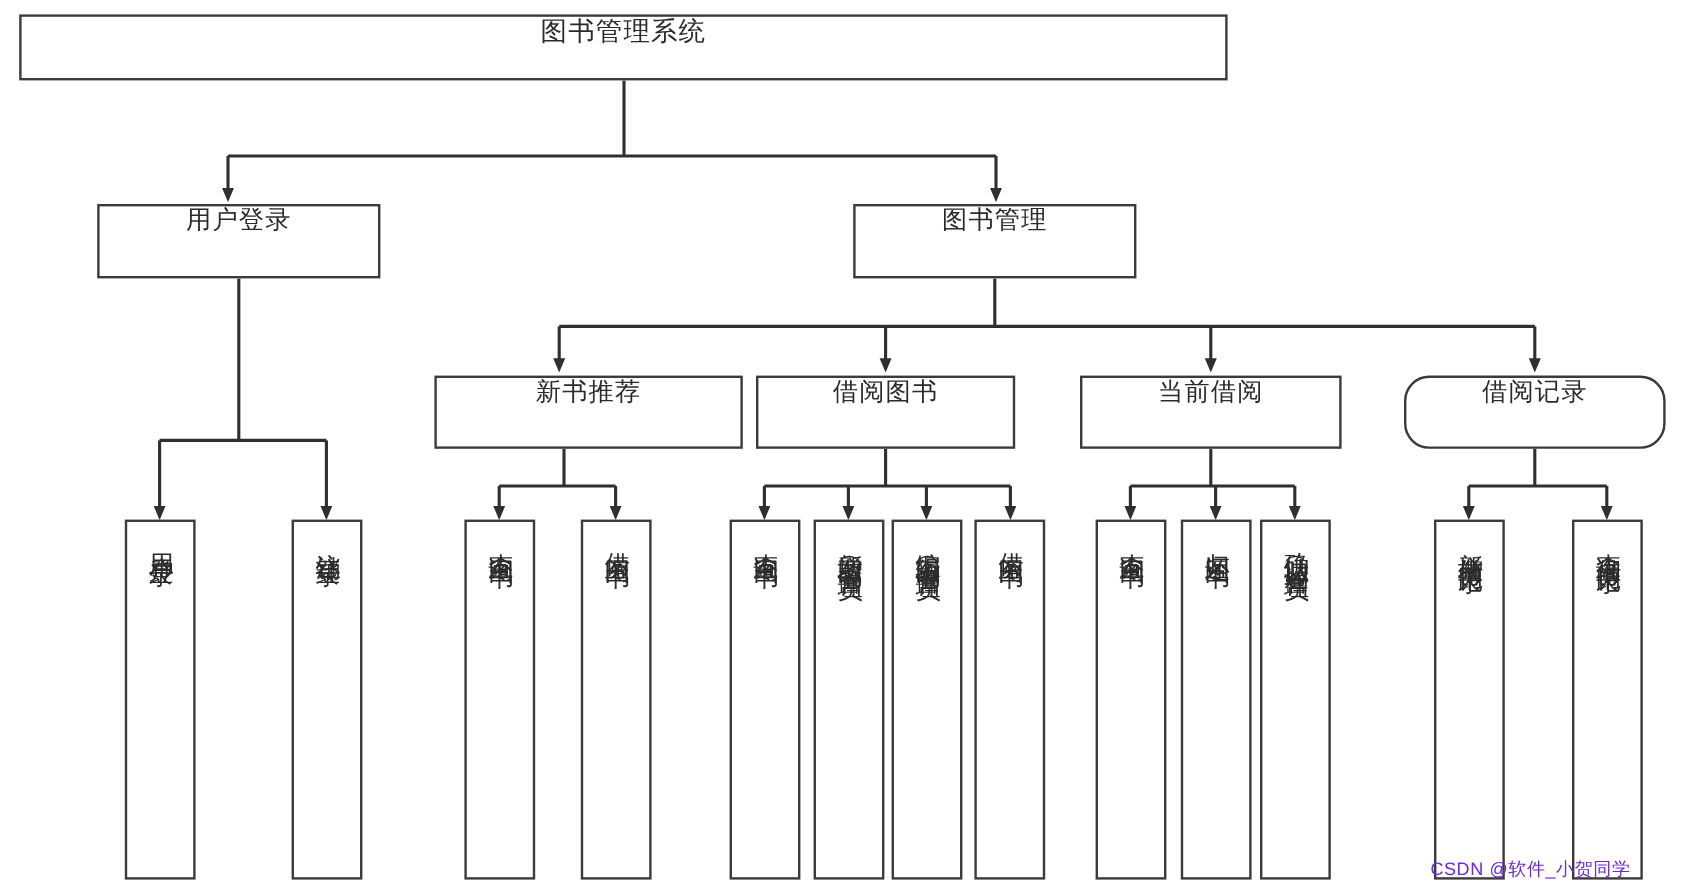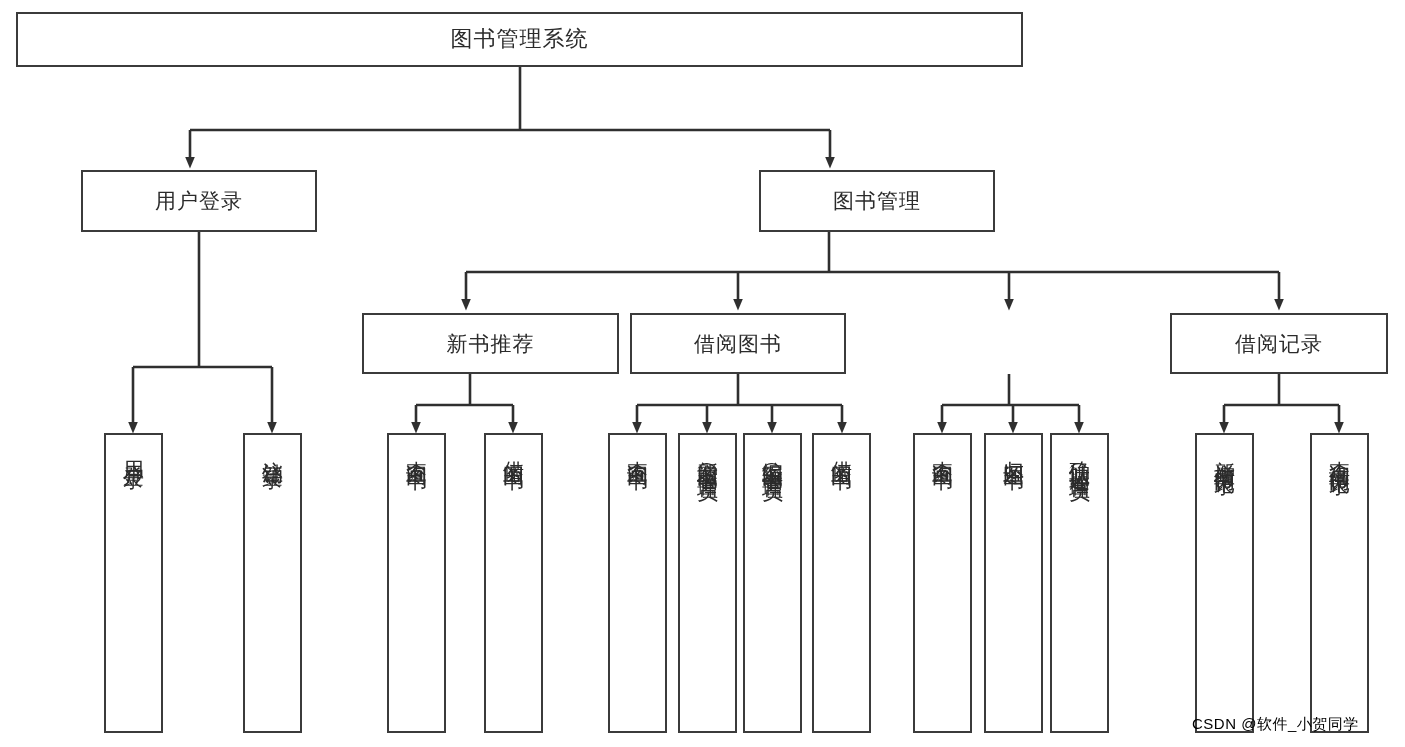--- a/index.html
+++ b/index.html
@@ -12,21 +12,21 @@
   }
   #diagram{position:absolute;left:0;top:0;width:1405px;height:747px;}
   .svg-layer{position:absolute;left:0;top:0;width:1405px;height:747px;}
 
   .node{
     position:absolute;
     box-sizing:border-box;
     background:#ffffff;
     border:2px solid #3b3b3b;
     display:flex;
-    align-items:center;
+    align-items:flex-start;
     justify-content:center;
     color:#2b2b2b;
   }
   .node-label{
     display:block;
     text-align:center;
     line-height:1.12;
     white-space:nowrap;
   }
   
@@ -46,21 +46,21 @@
     font-size:21px;
     letter-spacing:3px;
     line-height:1.05;
     white-space:normal;
     max-height:280px;
   }
   .watermark{
     position:absolute;
     left:1192px;top:715px;
     font-size:15px;
-    color:#000000;
+    color:#6d28d9;
     white-space:nowrap;
     letter-spacing:0.5px;
   }
 </style>
 </head>
 <body>
 
 <div id="diagram">
 
   <svg class="svg-layer" viewBox="0 0 1405 747" xmlns="http://www.w3.org/2000/svg">
@@ -113,31 +113,34 @@
     </g>
   </svg>
 
   <div class="node h root" style="left:16px;top:12px;width:1007px;height:55px;">
     <span class="node-label">图书管理系统</span>
   </div>
 
   <div class="node h" style="left:81px;top:170px;width:236px;height:62px;">
     <span class="node-label">用户登录</span>
   </div>
-  <div class="node h" style="left:711px;top:170px;width:236px;height:62px;margin-left:48px;">
+  <div class="node h" style="left:711px;top:170px;width:236px;height:62px;">
     <span class="node-label">图书管理</span>
   </div>
 
   <div class="node h" style="left:362px;top:313px;width:257px;height:61px;">
     <span class="node-label">新书推荐</span>
   </div>
   <div class="node h" style="left:630px;top:313px;width:216px;height:61px;">
     <span class="node-label">借阅图书</span>
   </div>
-  <div class="node h" style="left:1170px;top:313px;width:218px;height:61px;">
+  <div class="node h" style="left:900px;top:313px;width:218px;height:61px;">
+    <span class="node-label">当前借阅</span>
+  </div>
+  <div class="node h" style="left:1170px;top:313px;width:218px;height:61px;border-radius:21px;">
     <span class="node-label">借阅记录</span>
   </div>
 
   <div class="node v" style="left:104px;top:433px;width:59px;height:300px;">
     <span class="node-label">用户登录</span>
   </div>
   <div class="node v" style="left:243px;top:433px;width:59px;height:300px;">
     <span class="node-label">注销登录</span>
   </div>
 

